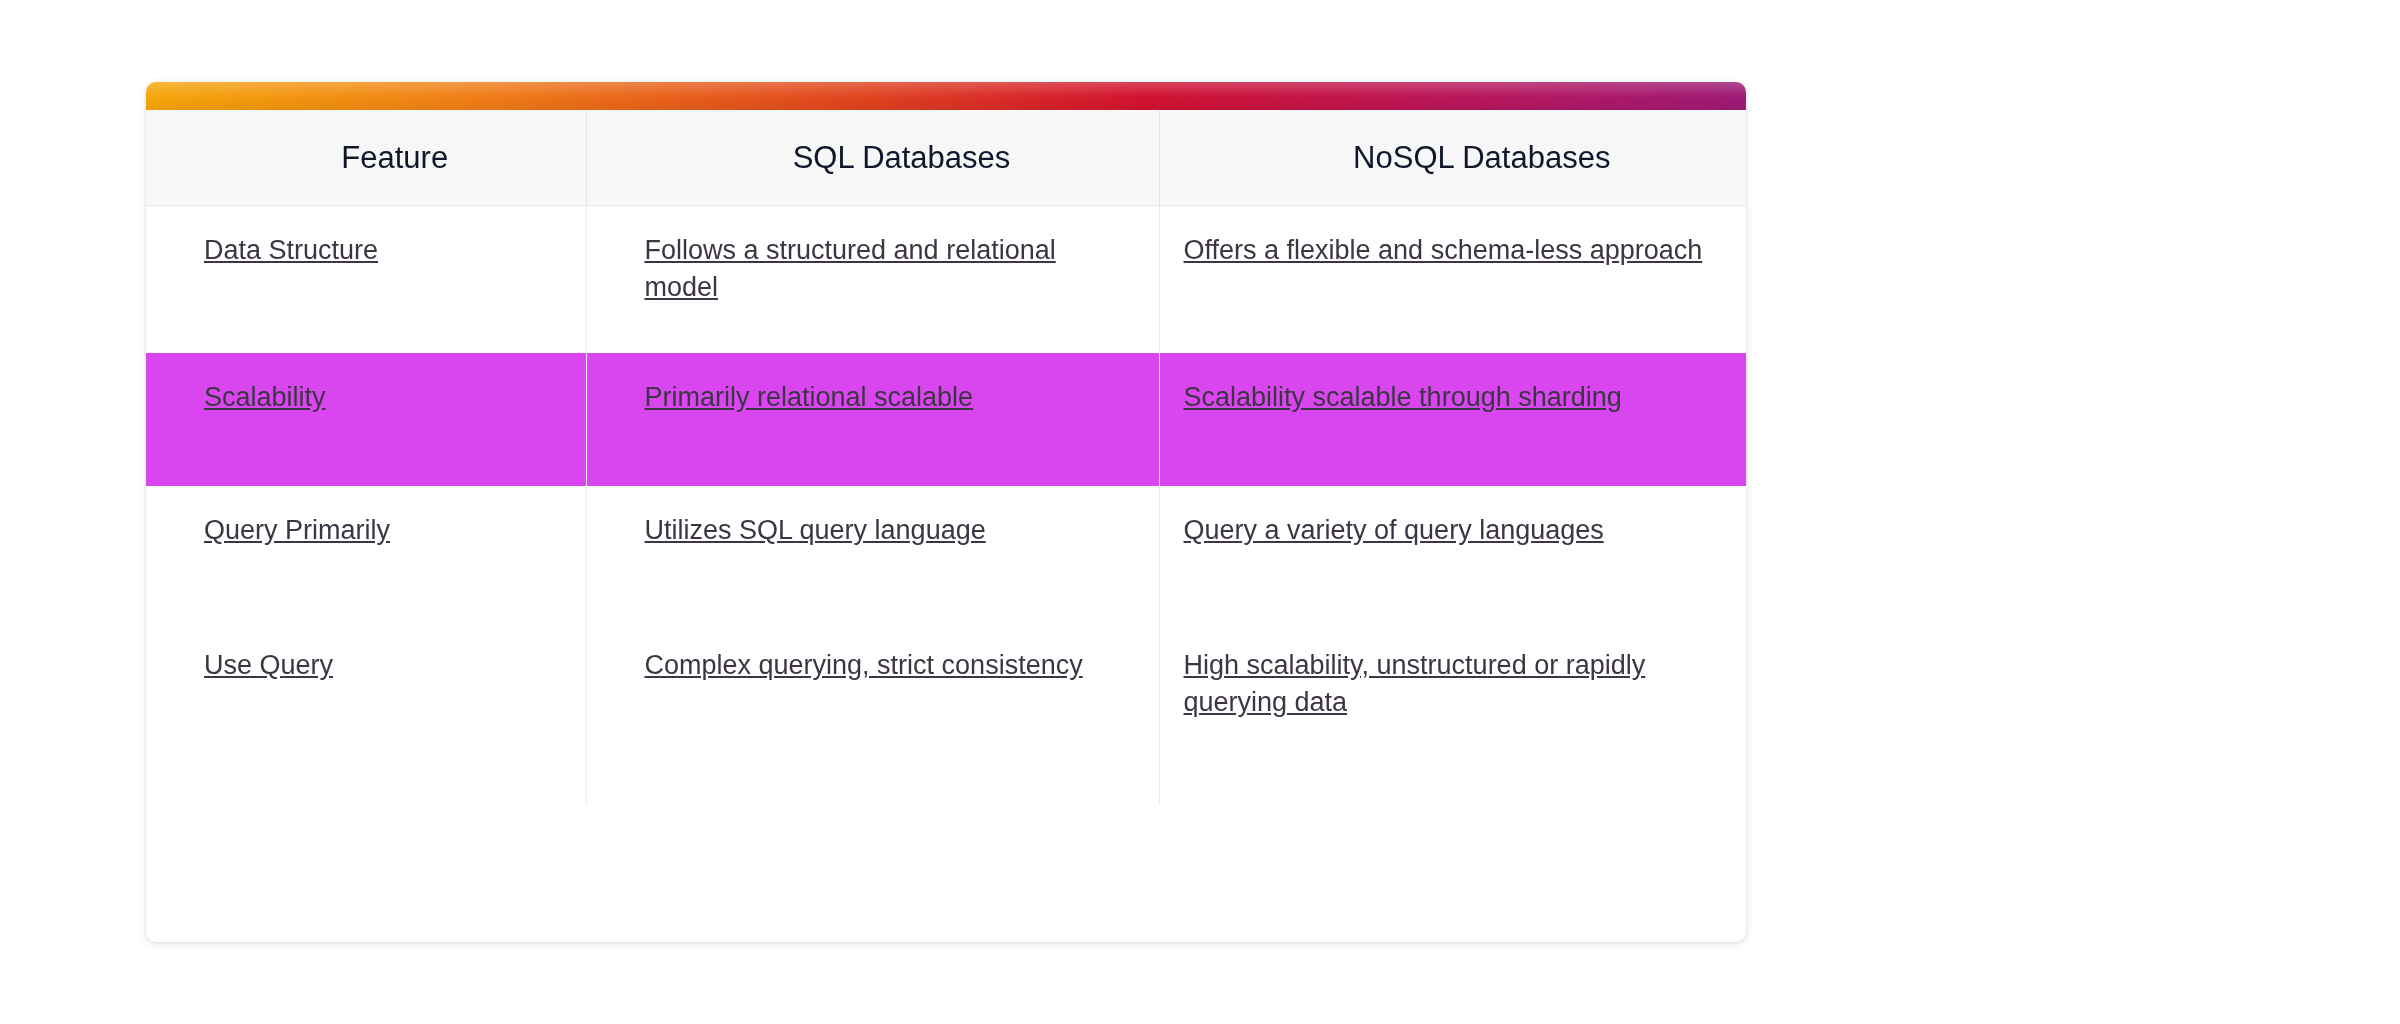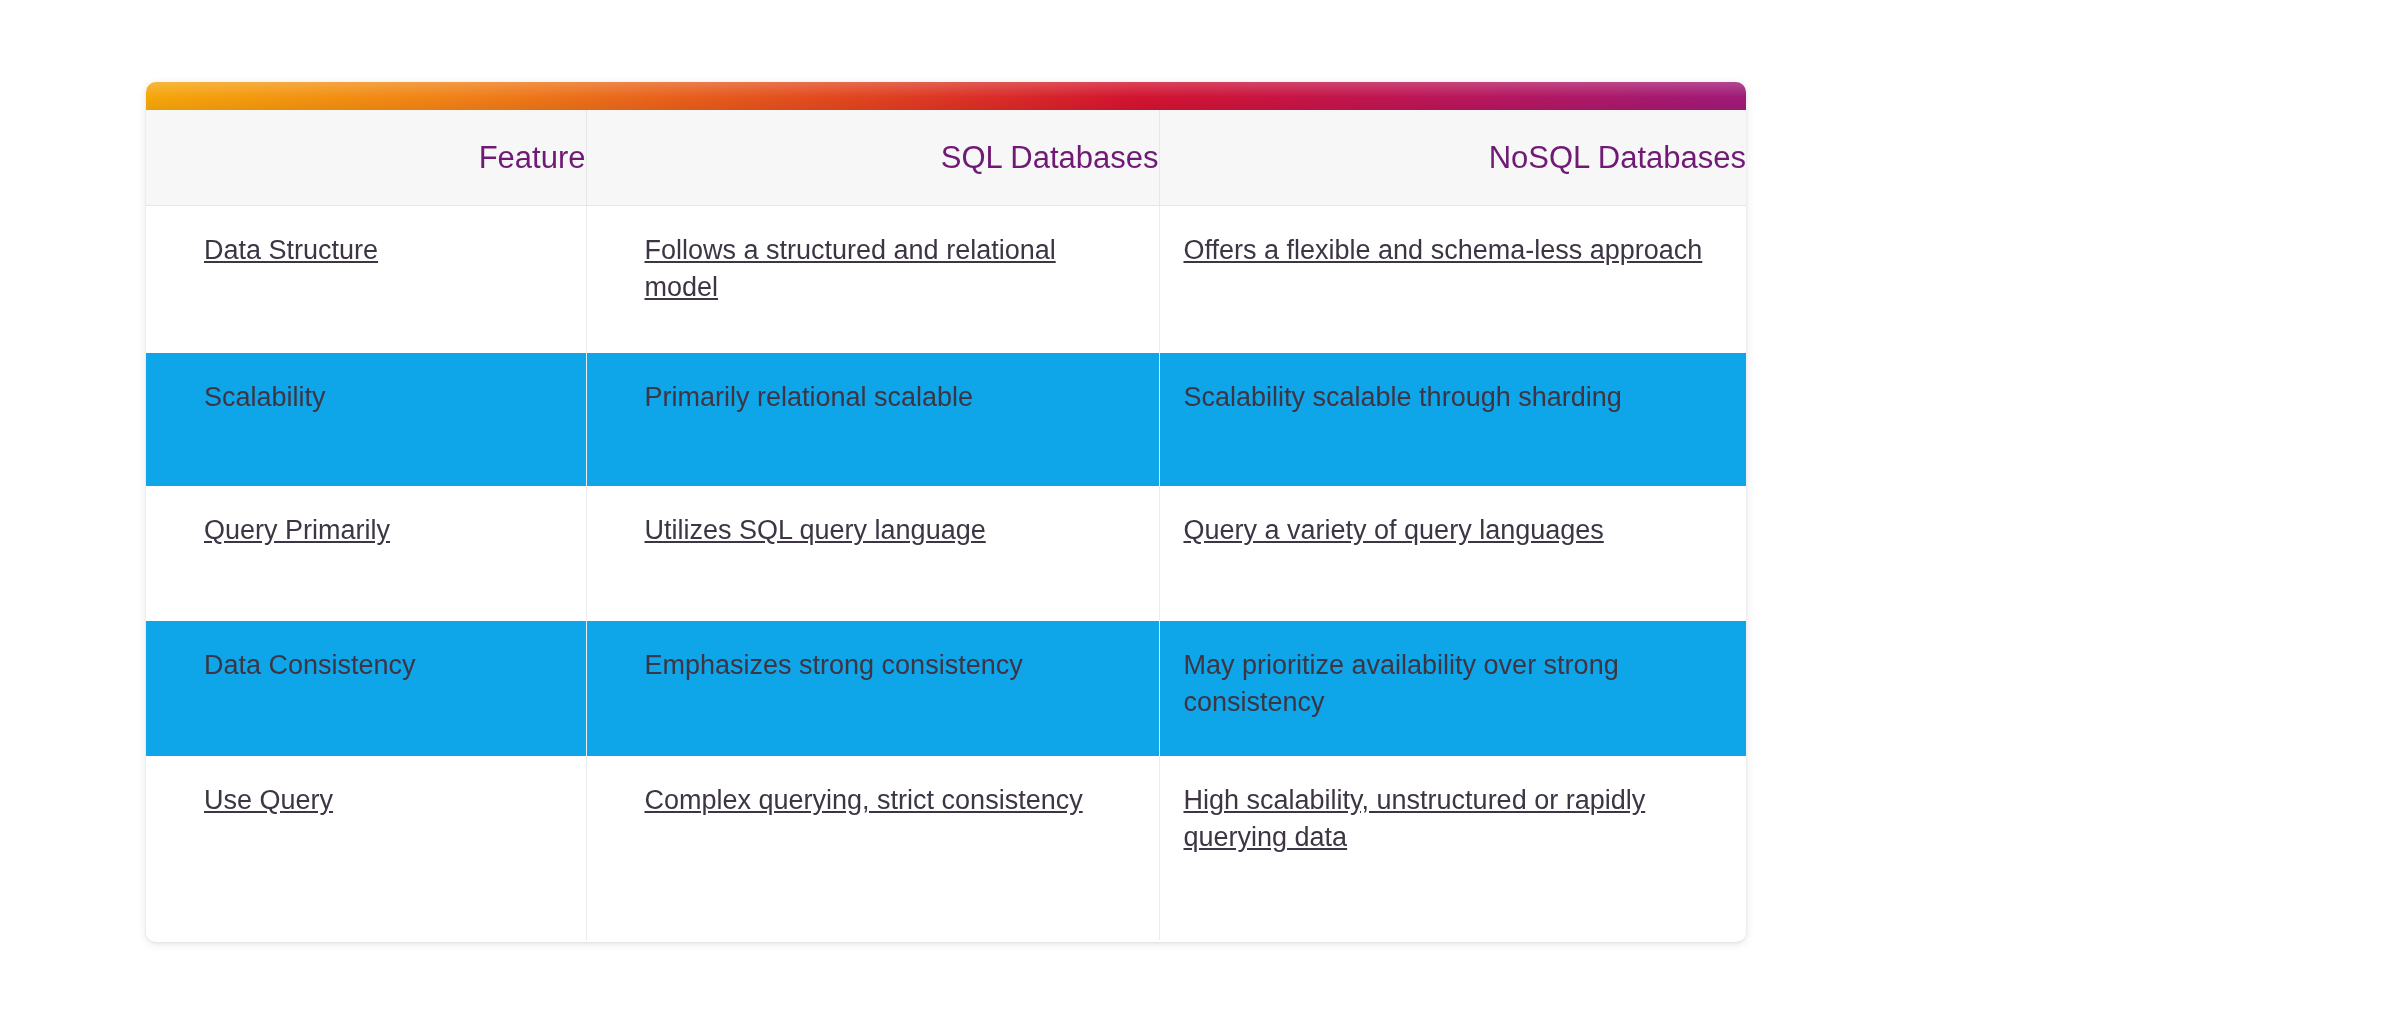--- a/index.html
+++ b/index.html
@@ -71,25 +71,25 @@
     border-collapse: collapse;
     table-layout: fixed;
   }
 
   col.c-feature  { width: 440px; }
   col.c-sql      { width: 573px; }
   col.c-nosql    { width: 587px; }
 
   thead th {
     background: #f7f7f8;
-    text-align: right;
+    text-align: center;
     font-weight: 400;
     font-size: 31px;
     line-height: 1.25;
-    color: #701a75;
+    color: #0f172a;
     padding: 28px 0 26px 58px;
     border-right: 1px solid #e6e6e9;
     border-bottom: 1px solid #e6e6e9;
     vertical-align: middle;
     height: 95px;
     box-sizing: border-box;
     white-space: nowrap;
   }
   thead th:last-child { border-right: none; }
 
@@ -98,21 +98,21 @@
     line-height: 1.38;
     color: #3d3543;
     padding: 26px 34px 26px 58px;
     border-right: 1px solid #ececef;
     vertical-align: top;
     box-sizing: border-box;
   }
   tbody td:last-child { border-right: none; padding-left: 24px; }
 
   tbody tr.row-odd  td { background: #ffffff; text-decoration: underline; }
-  tbody tr.row-even td { background: #0ea5e9; }
+  tbody tr.row-even td { background: #d946ef; text-decoration: underline; }
 
   tbody tr.r1 td { height: 148px; }
   tbody tr.r2 td { height: 133px; }
   tbody tr.r3 td { height: 135px; }
   tbody tr.r4 td { height: 135px; }
   tbody tr.r5 td { height: 184px; }
 
   .cell-text { display: block; }
 </style>
 </head>
@@ -170,31 +170,20 @@
             <span class="cell-text">Query Primarily</span>
           </td>
           <td>
             <span class="cell-text">Utilizes SQL query language</span>
           </td>
           <td>
             <span class="cell-text">Query a variety of query languages</span>
           </td>
         </tr>
 
-        <tr class="row-even r4">
-          <td>
-            <span class="cell-text">Data Consistency</span>
-          </td>
-          <td>
-            <span class="cell-text">Emphasizes strong consistency</span>
-          </td>
-          <td>
-            <span class="cell-text">May prioritize availability over strong consistency</span>
-          </td>
-        </tr>
 
         <tr class="row-odd r5">
           <td>
             <span class="cell-text">Use Query</span>
           </td>
           <td>
             <span class="cell-text">Complex querying, strict consistency</span>
           </td>
           <td>
             <span class="cell-text">High scalability, unstructured or rapidly querying data</span>

